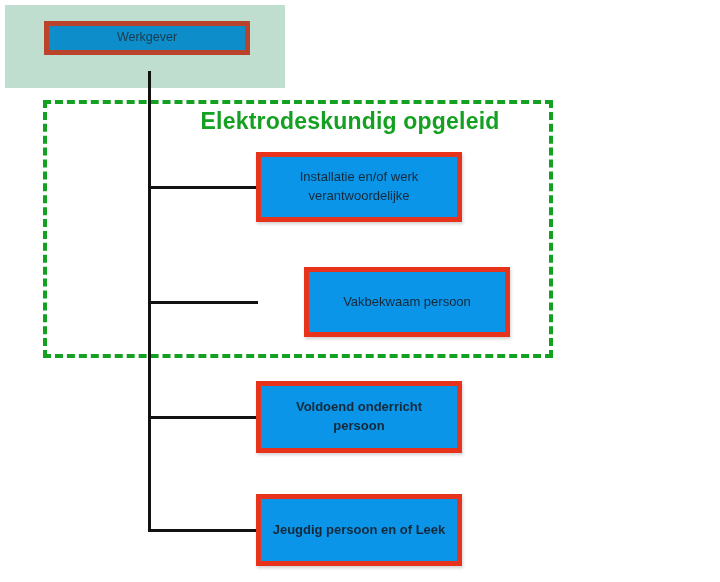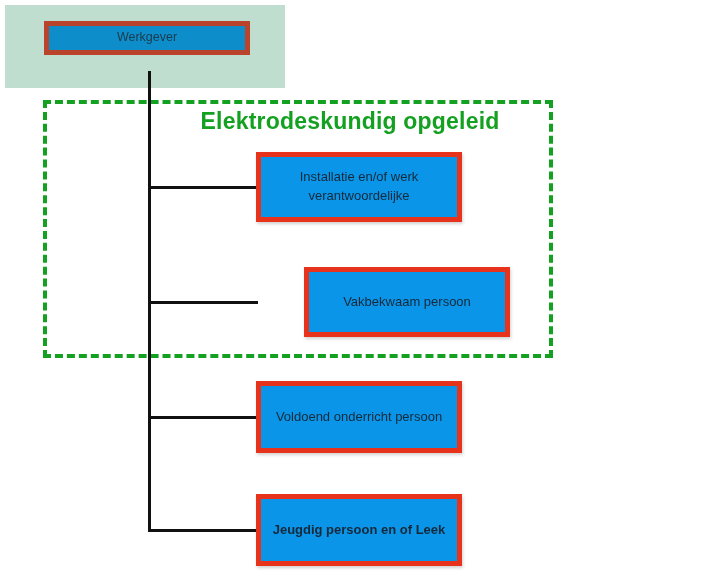--- a/index.html
+++ b/index.html
@@ -94,21 +94,21 @@
     font-size: 13px;
     text-align: center;
     line-height: 1.45;
     padding: 0 8px;
     font-family: "Liberation Sans", sans-serif;
     white-space: pre-line;
   }
 
   .node-1 { top: 152px; height: 70px; }
   .node-2 { top: 267px; height: 70px; margin-left: 48px; }
-  .node-3 { top: 381px; height: 72px; }
+  .node-3 { top: 381px; height: 72px; font-weight: bold; }
   .node-4 { top: 494px; height: 72px; font-weight: bold; }
 
   
   .trunk {
     position: absolute;
     left: 148px;
     top: 71px;
     width: 3px;
     height: 461px;
     background: #111111;

